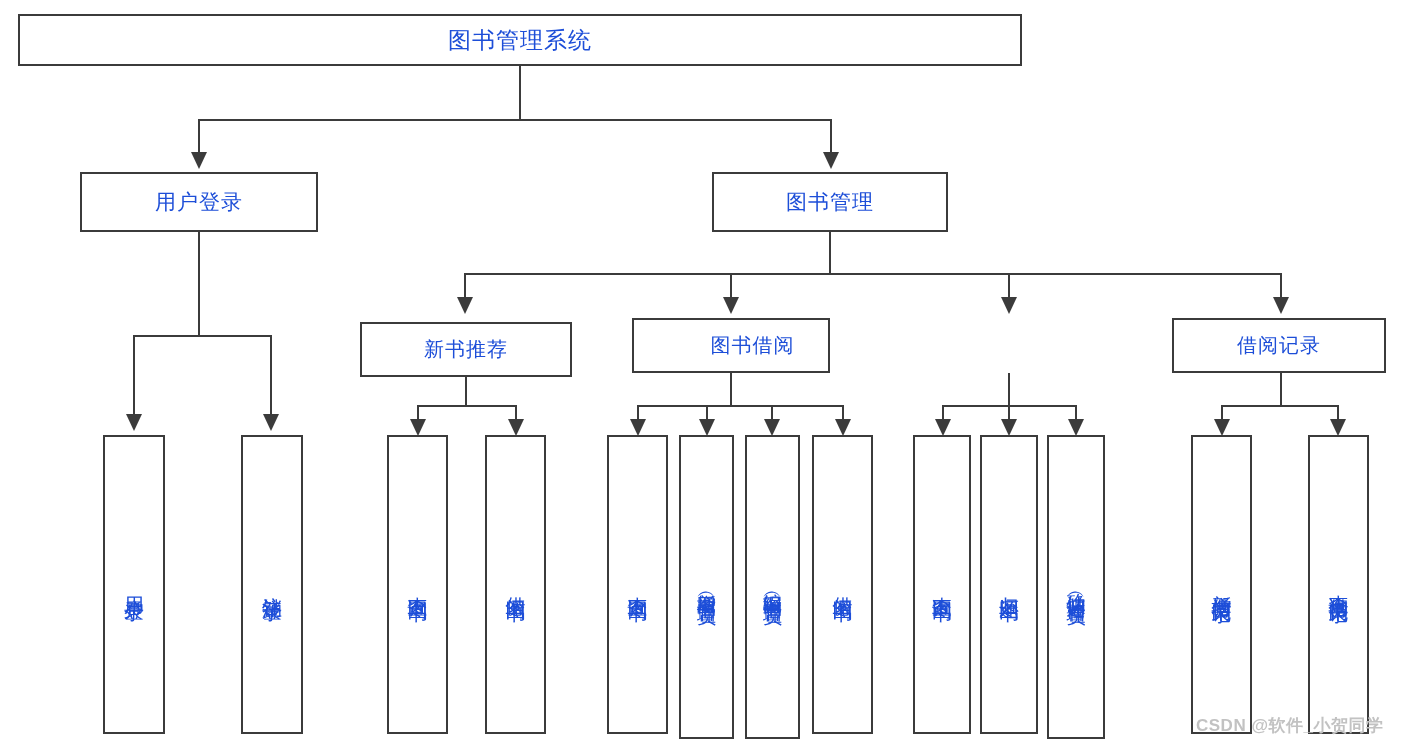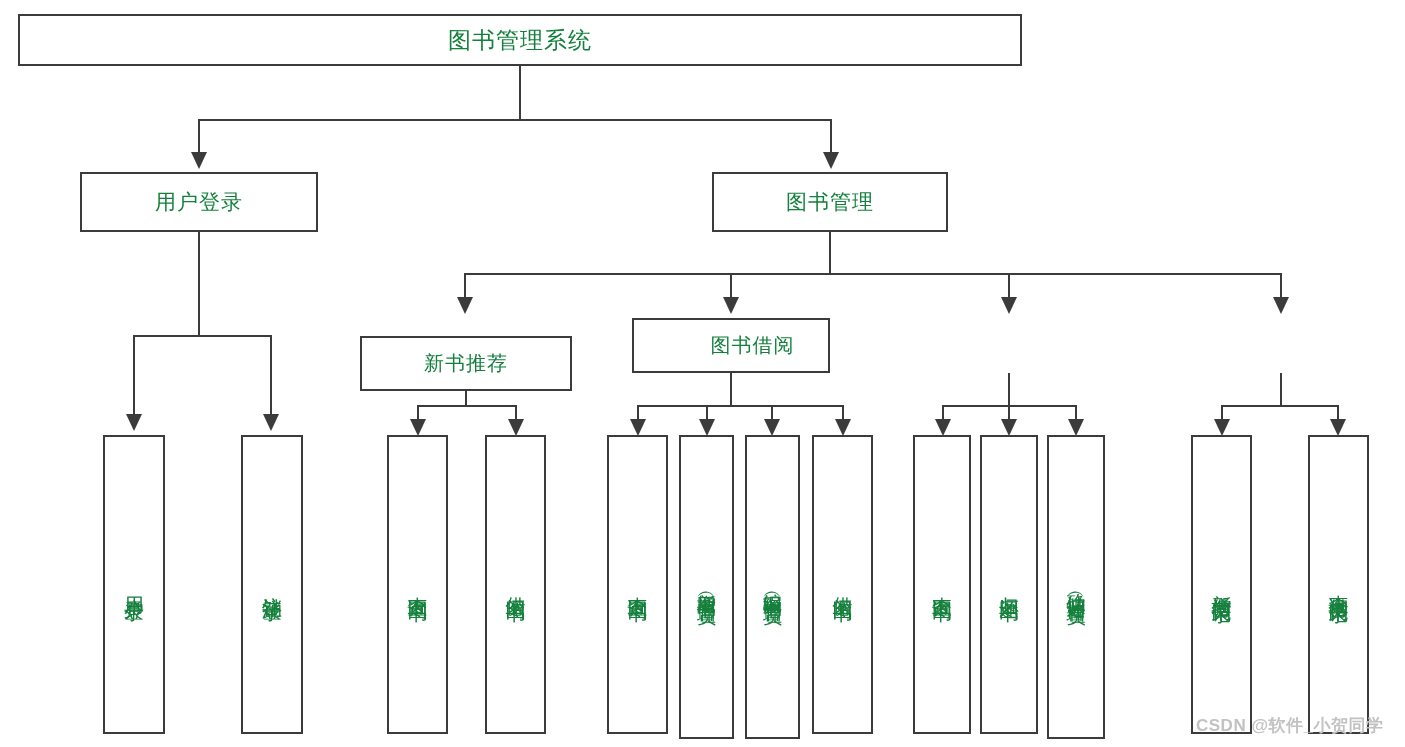--- a/index.html
+++ b/index.html
@@ -18,21 +18,21 @@
     overflow: hidden;
   }
   .node {
     position: absolute;
     box-sizing: border-box;
     border: 2px solid #3b3b3b;
     background: #ffffff;
     display: flex;
     align-items: center;
     justify-content: center;
-    color: #15803d;
+    color: #1d4ed8;
     text-align: center;
     z-index: 3;
   }
   .node.root {
     font-size: 23px;
     letter-spacing: 1px;
   }
   .node.lvl2 {
     font-size: 21px;
     letter-spacing: 1px;
@@ -113,25 +113,28 @@
   <div class="edge h" style="left:464px; top:273px; width:818px; height:2px;"></div>
   <div class="edge v" style="left:464px; top:273px; width:2px; height:25px;"></div>
   <div class="edge v" style="left:730px; top:273px; width:2px; height:25px;"></div>
   <div class="edge v" style="left:1008px; top:273px; width:2px; height:25px;"></div>
   <div class="edge v" style="left:1280px; top:273px; width:2px; height:25px;"></div>
   <div class="arrow" style="left:457px; top:297px;"></div>
   <div class="arrow" style="left:723px; top:297px;"></div>
   <div class="arrow" style="left:1001px; top:297px;"></div>
   <div class="arrow" style="left:1273px; top:297px;"></div>
 
-  <div class="node lvl3" style="left:360px; top:336px; width:212px; height:55px;">
+  <div class="node lvl3" style="left:360px; top:322px; width:212px; height:55px;">
     <span>新书推荐</span>
   </div>
   <div class="node lvl3" style="left:632px; top:318px; width:198px; height:55px;padding-left:43px;">
     <span>图书借阅</span>
+  </div>
+  <div class="node lvl3" style="left:1172px; top:318px; width:214px; height:55px;">
+    <span>借阅记录</span>
   </div>
 
   <div class="edge v" style="left:465px; top:373px; width:2px; height:33px;"></div>
   <div class="edge h" style="left:417px; top:405px; width:100px; height:2px;"></div>
   <div class="edge v" style="left:417px; top:405px; width:2px; height:15px;"></div>
   <div class="edge v" style="left:515px; top:405px; width:2px; height:15px;"></div>
   <div class="arrow" style="left:410px; top:419px;"></div>
   <div class="arrow" style="left:508px; top:419px;"></div>
 
   <div class="edge v" style="left:730px; top:373px; width:2px; height:33px;"></div>

